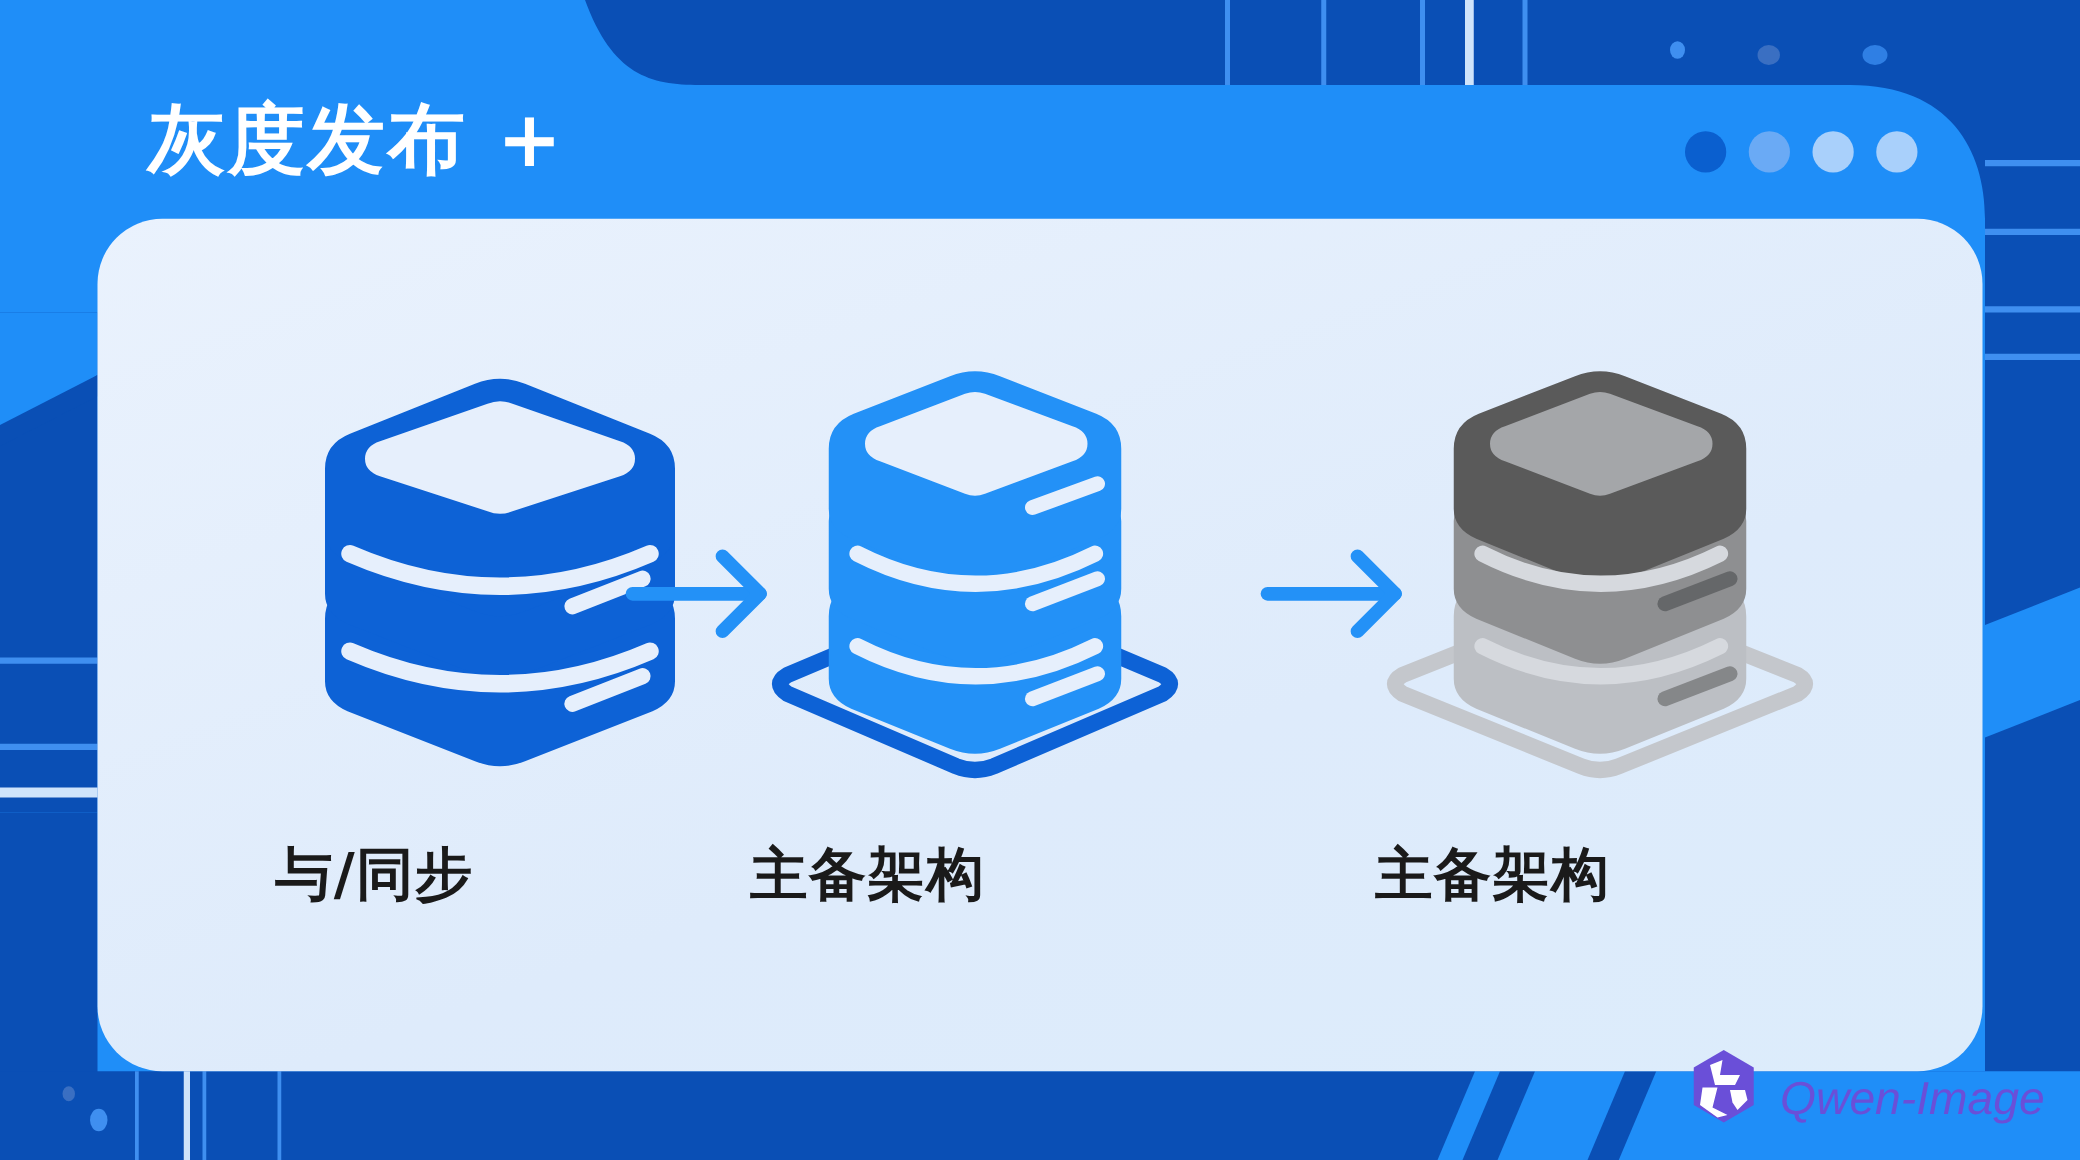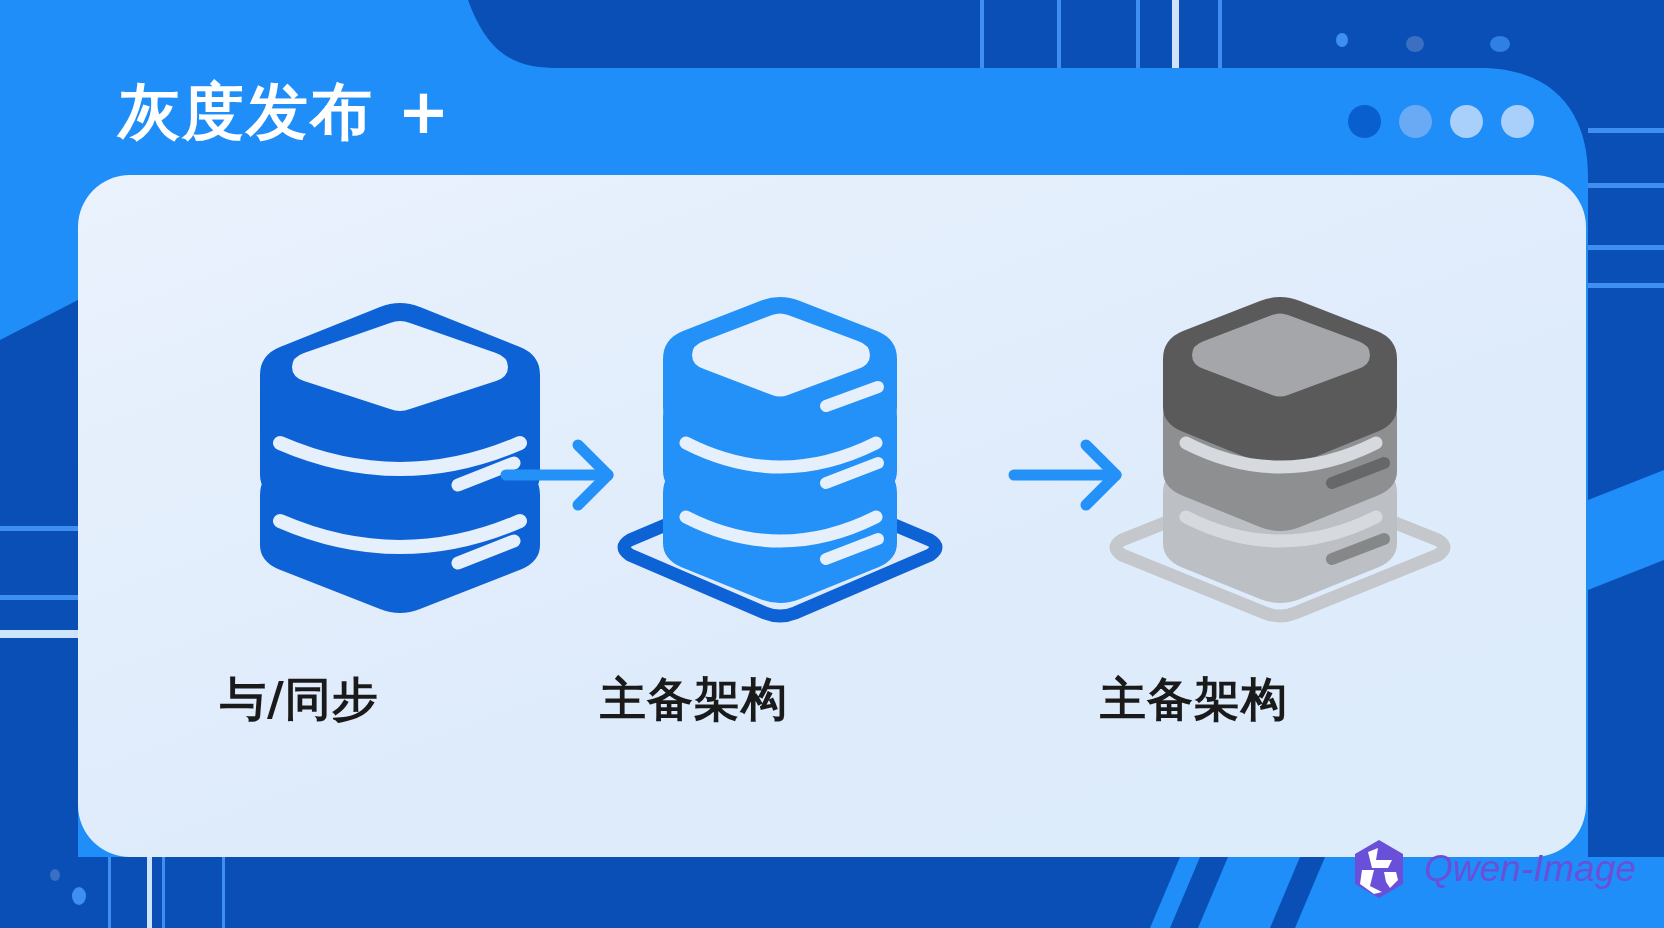--- a/index.html
+++ b/index.html
@@ -25,21 +25,21 @@
     background: linear-gradient(160deg, #eaf2fd 0%, #deebfb 60%, #dcecfb 100%);
     border-radius: 52px;
   }
   .step { position: absolute; top: 0; width: 360px; height: 682px; }
   .step svg { position: absolute; left: 0; top: 120px; }
   .step-label {
     position: absolute; left: 0; width: 360px; top: 494px; text-align: left;
     font-size: 46px; font-weight: bold; color: #1a1a1a; letter-spacing: 1px;
   }
   .arrow { position: absolute; top: 260px; }
-  .watermark { position: absolute; left: 1348px; top: 838px; display: flex; align-items: center; gap: 14px; }
+  .watermark { position: absolute; left: 1348px; top: 838px; display: flex; align-items: flex-end; gap: 14px; }
   .wm-text { font-size: 37px; font-style: italic; color: #6a4fd8; font-family: "Liberation Sans", sans-serif; }
 </style>
 </head>
 <body>
 
 <div class="bg-layer">
   <svg class="bg-svg" width="1664" height="928">
     <rect x="0" y="0" width="1664" height="928" fill="#0a4fb5"></rect>
 
     <path d="M0 0 H468 C490 60 520 68 560 68 H1480 C1560 68 1588 120 1588 175 V928 H0 Z" fill="#1f8ef8"></path>

